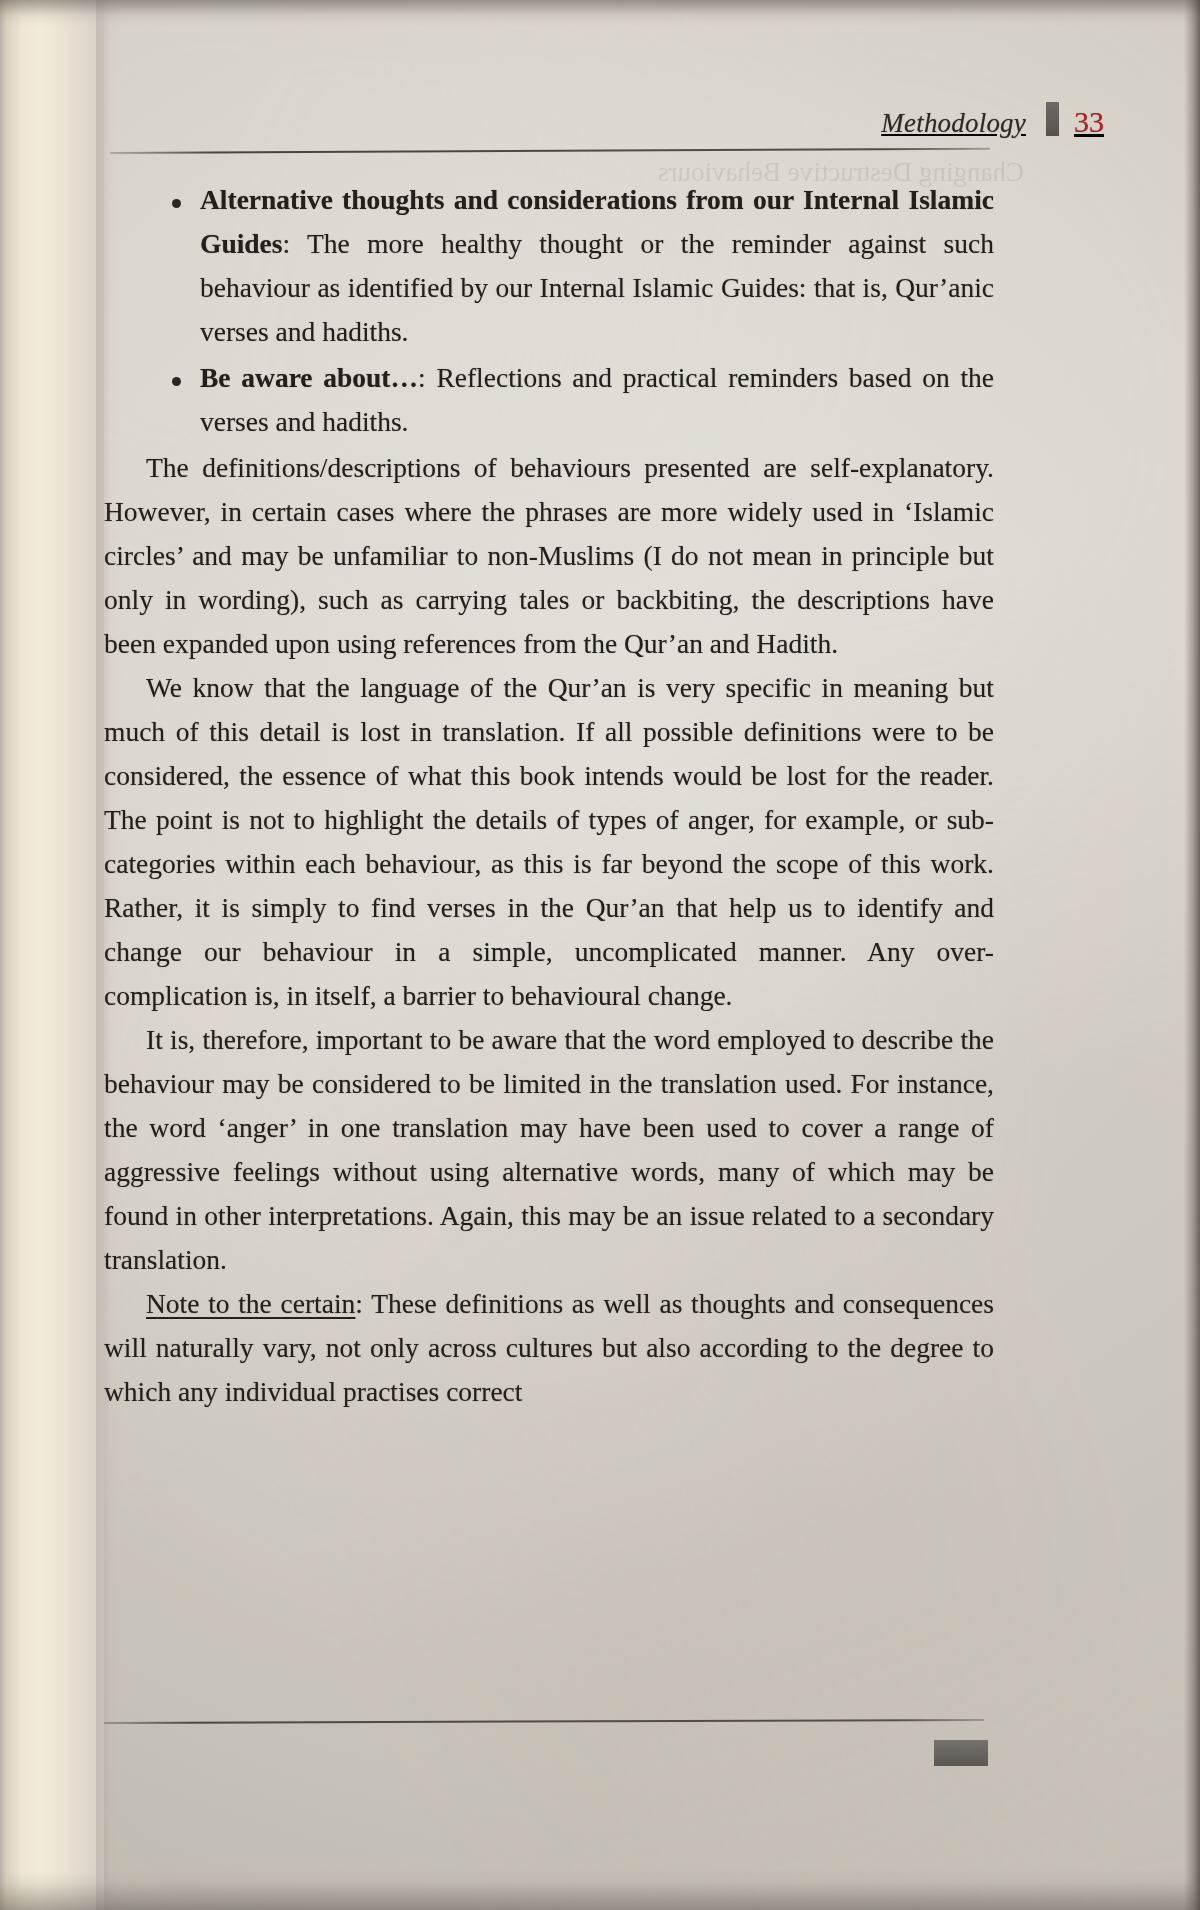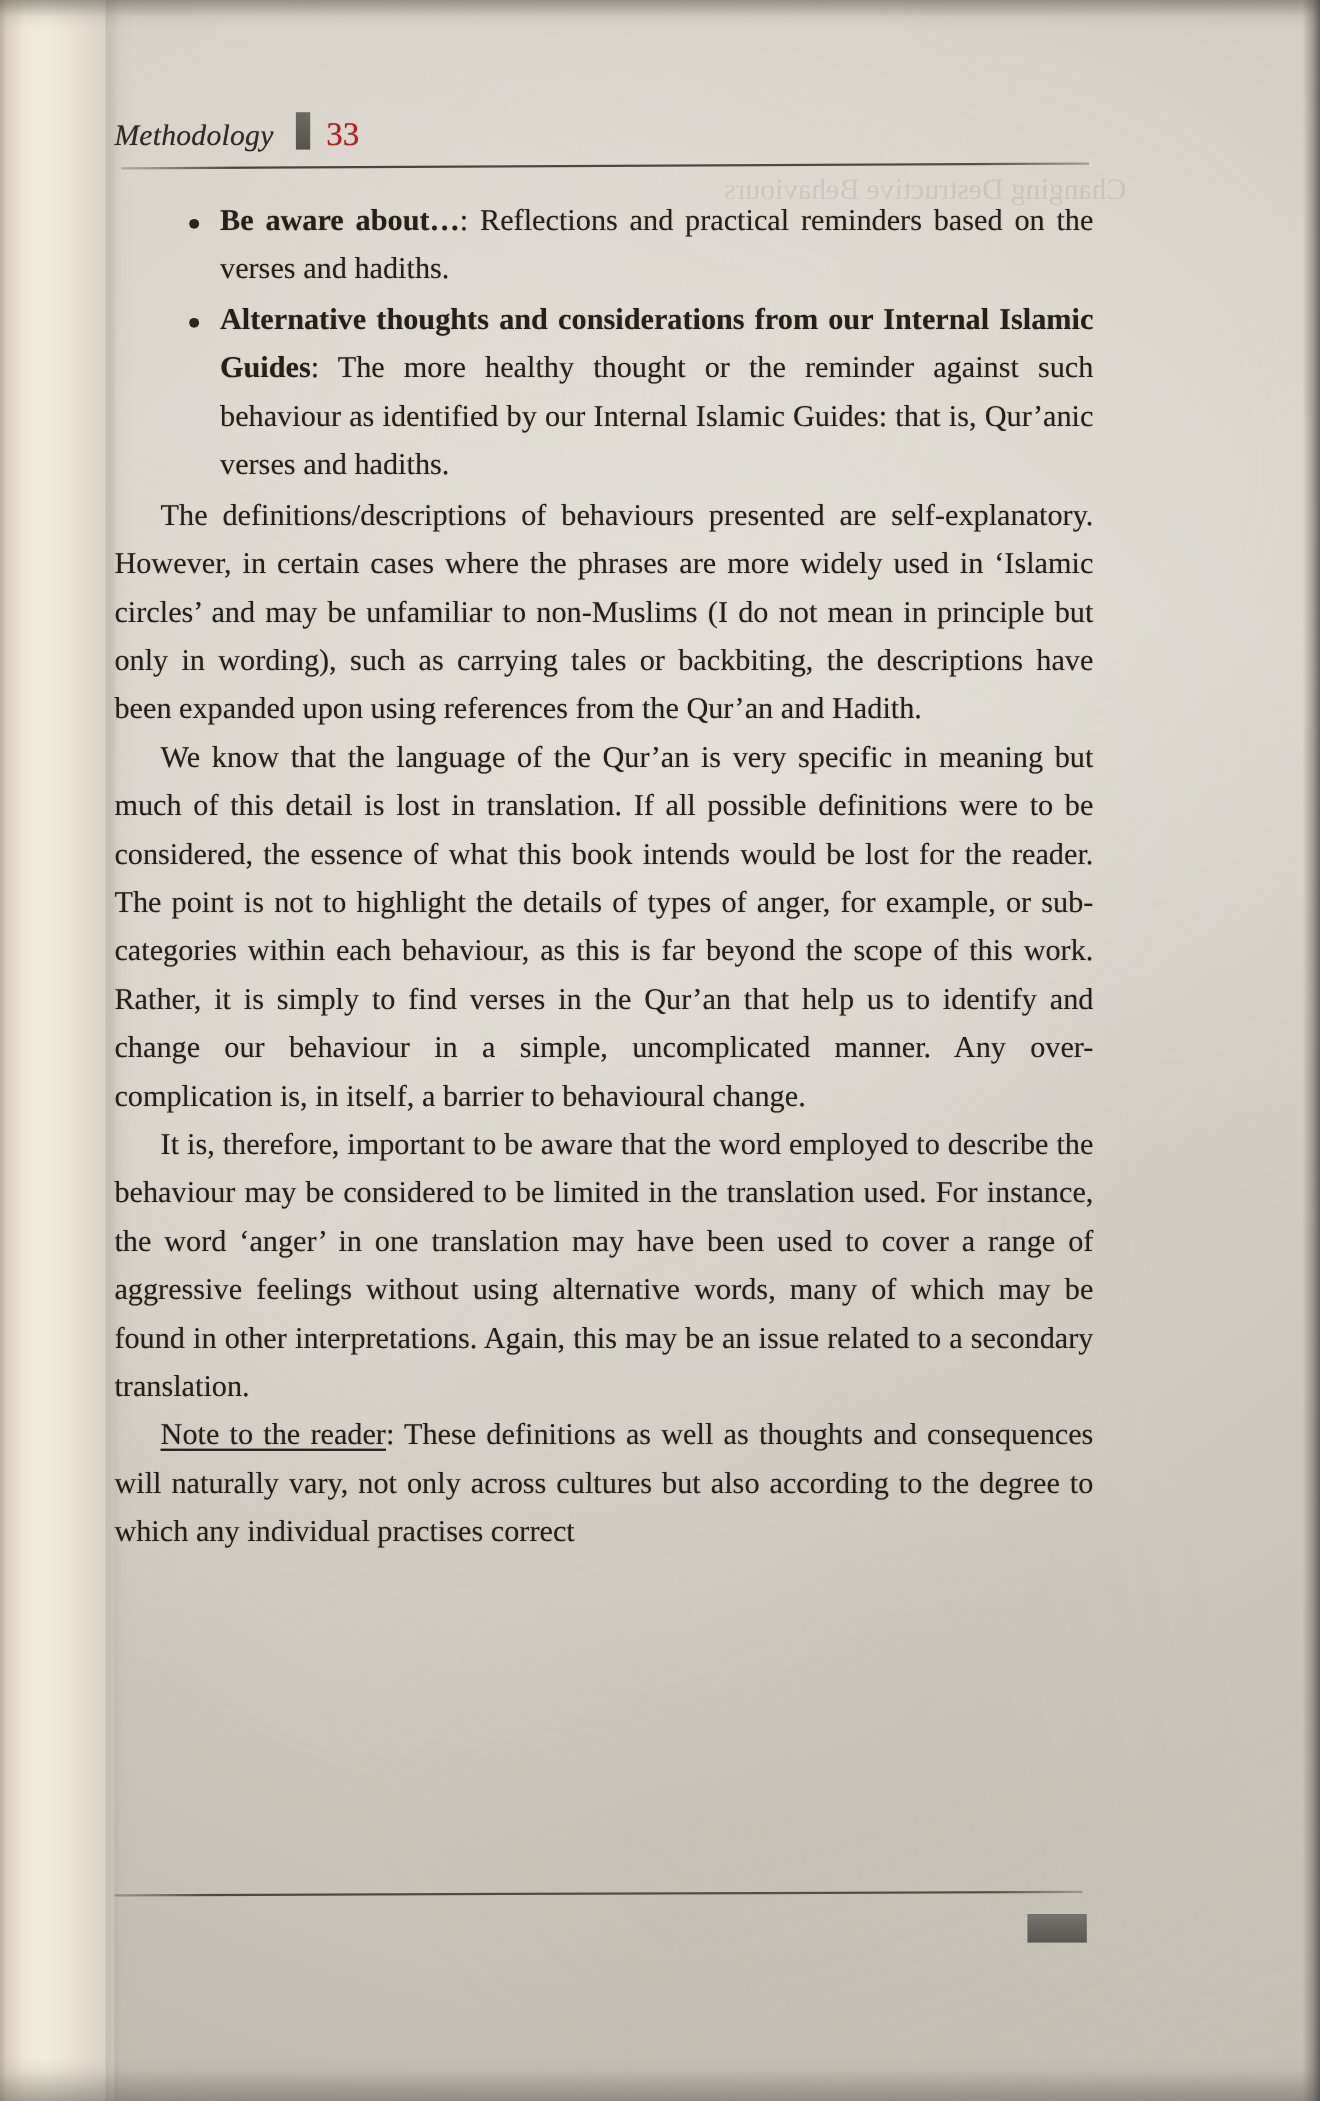--- a/index.html
+++ b/index.html
@@ -89,22 +89,23 @@
   }
 
   
   .runhead {
     position: absolute;
     left: 0;
     top: 98px;
     width: 1000px;
     display: flex;
     align-items: baseline;
-    justify-content: flex-start;
+    justify-content: flex-end;
     gap: 0px;
+    text-decoration: underline;
   }
   .runhead-title {
     font-style: italic;
     font-size: 27px;
     color: #2e2b27;
     letter-spacing: .2px;
     text-shadow: 0 0 1px rgba(50,46,42,.55);
   }
   .runhead-bar {
     display: inline-block;
@@ -244,32 +245,32 @@
       <span class="runhead-bar"></span>
       <span class="runhead-page">33</span>
     </div>
 
     <div class="rule-top"></div>
 
     <div class="body">
 
       <ul class="bullets">
         <li>
-          <span class="bullet-lead">Be aware about…</span><span>: Reflections and practical reminders based on the verses and hadiths.</span>
+          <span class="bullet-lead">Alternative thoughts and considerations from our Internal Islamic Guides</span><span>: The more healthy thought or the reminder against such behaviour as identified by our Internal Islamic Guides: that is, Qur’anic verses and hadiths.</span>
         </li>
         <li>
-          <span class="bullet-lead">Alternative thoughts and considerations from our Internal Islamic Guides</span><span>: The more healthy thought or the reminder against such behaviour as identified by our Internal Islamic Guides: that is, Qur’anic verses and hadiths.</span>
+          <span class="bullet-lead">Be aware about…</span><span>: Reflections and practical reminders based on the verses and hadiths.</span>
         </li>
       </ul>
 
       <p class="para">The definitions/descriptions of behaviours presented are self-explanatory. However, in certain cases where the phrases are more widely used in ‘Islamic circles’ and may be unfamiliar to non-Muslims (I do not mean in principle but only in wording), such as carrying tales or backbiting, the descriptions have been expanded upon using references from the Qur’an and Hadith.</p>
       <p class="para">We know that the language of the Qur’an is very specific in meaning but much of this detail is lost in translation. If all possible definitions were to be considered, the essence of what this book intends would be lost for the reader. The point is not to highlight the details of types of anger, for example, or sub-categories within each behaviour, as this is far beyond the scope of this work. Rather, it is simply to find verses in the Qur’an that help us to identify and change our behaviour in a simple, uncomplicated manner. Any over-complication is, in itself, a barrier to behavioural change.</p>
       <p class="para">It is, therefore, important to be aware that the word employed to describe the behaviour may be considered to be limited in the translation used. For instance, the word ‘anger’ in one translation may have been used to cover a range of aggressive feelings without using alternative words, many of which may be found in other interpretations. Again, this may be an issue related to a secondary translation.</p>
 
-      <p class="para"><span class="uline">Note to the reader</span><span>: These definitions as well as thoughts and consequences will naturally vary, not only across cultures but also according to the degree to which any individual practises correct</span></p>
+      <p class="para"><span class="uline">Note to the certain</span><span>: These definitions as well as thoughts and consequences will naturally vary, not only across cultures but also according to the degree to which any individual practises correct</span></p>
 
     </div>
 
     <div class="rule-bottom"></div>
     <div class="footer-mark"></div>
 
   </div>
 </div>
 
 </body></html>

